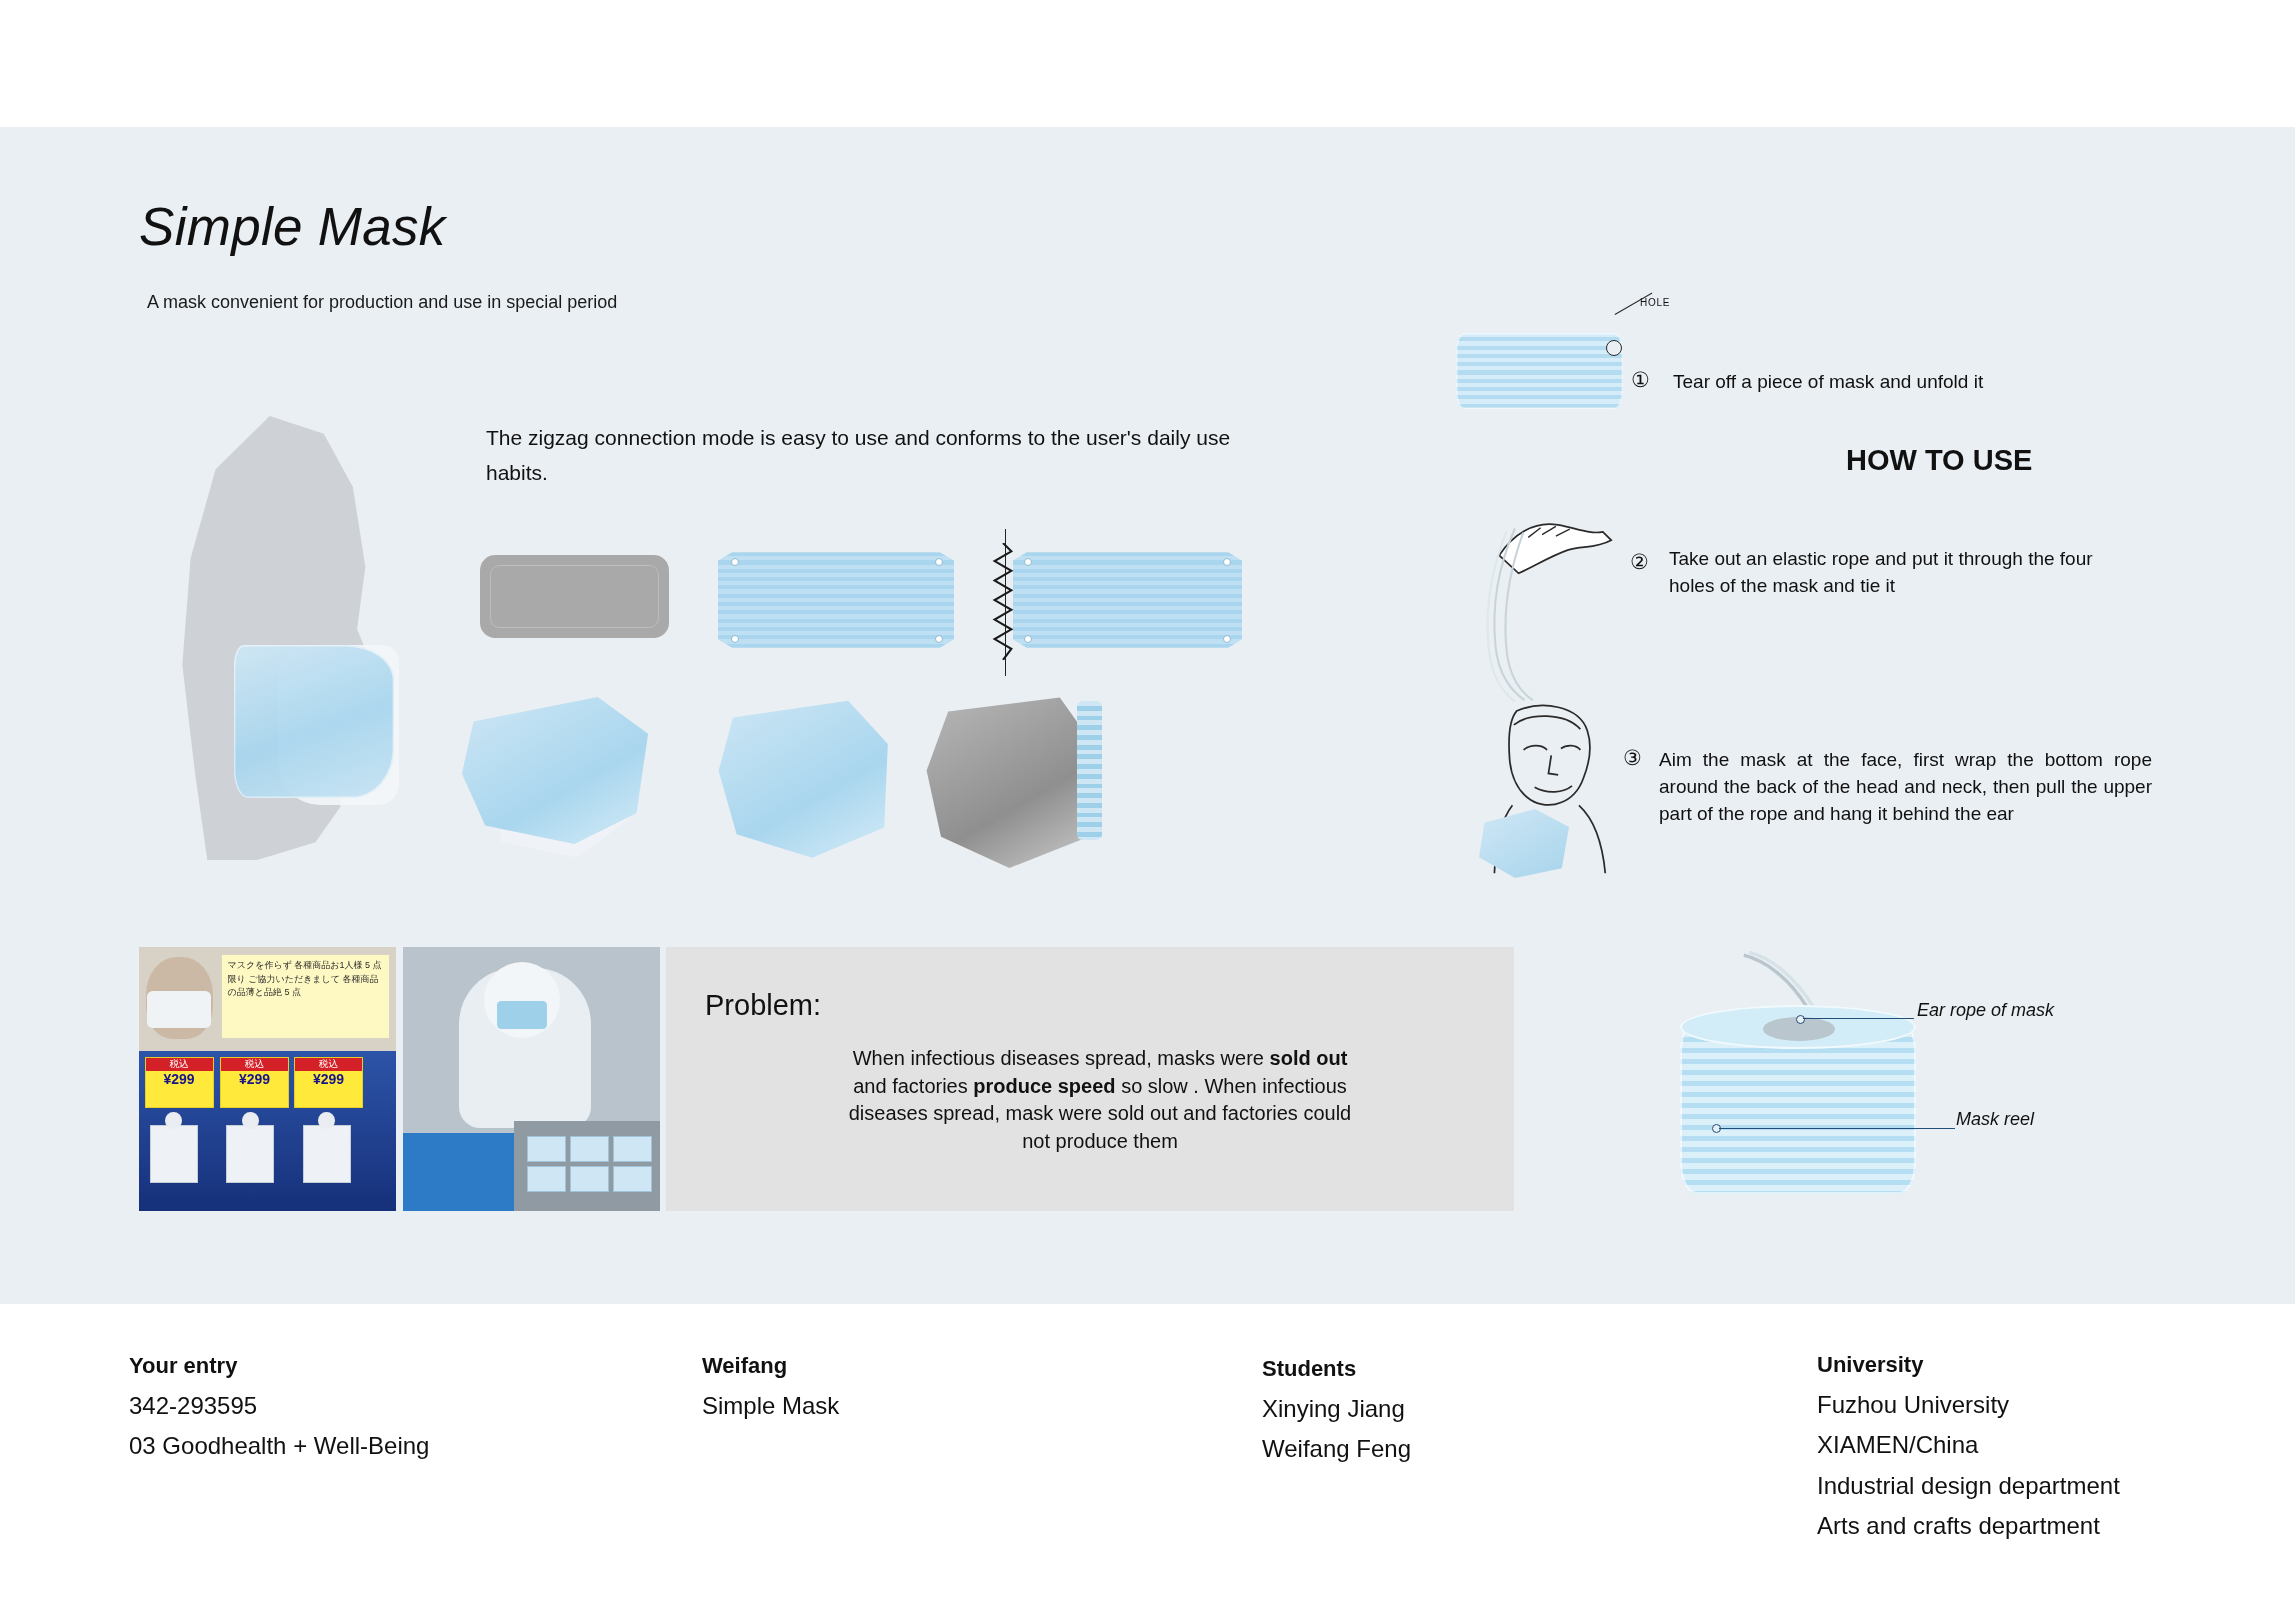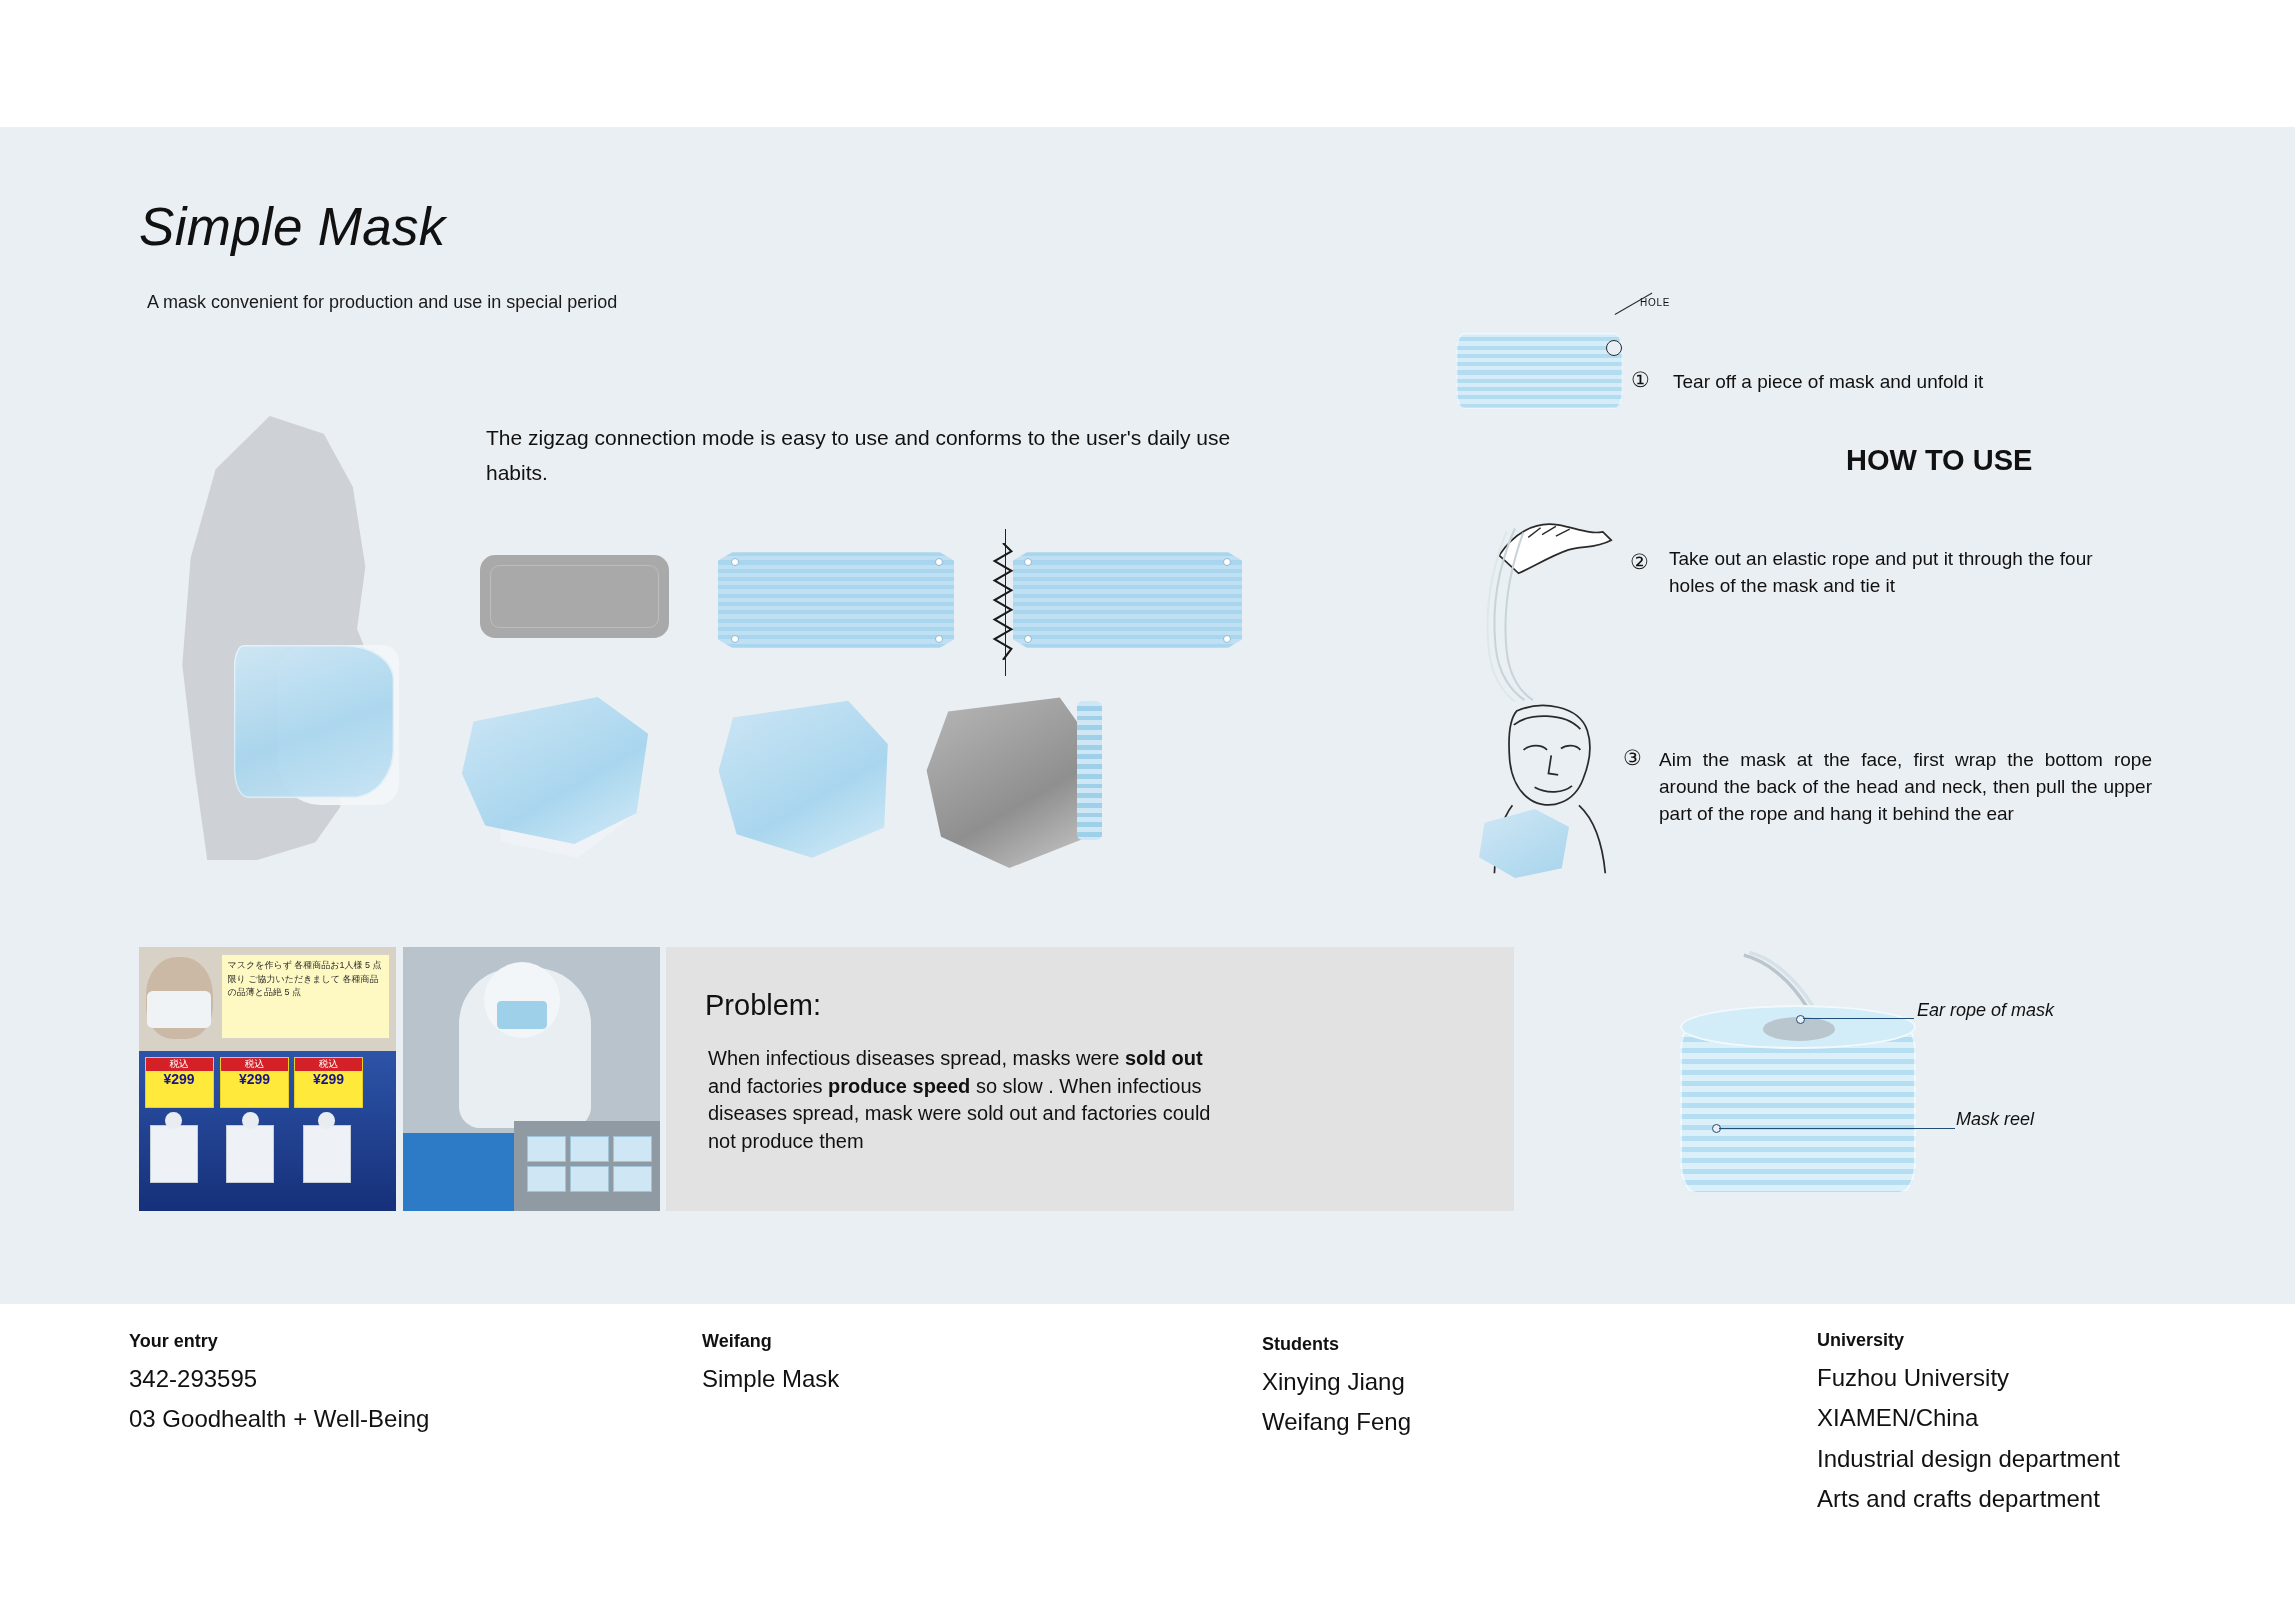--- a/index.html
+++ b/index.html
@@ -275,20 +275,21 @@
     color: #111111;
   }
   .problem-body {
     position: absolute;
     left: 708px;
     top: 1045px;
     width: 784px;
     font-size: 20px;
     line-height: 1.38;
     color: #111111;
+    text-align: center;
   }
   .problem-body b { font-weight: bold; }
 
   
   .how-title {
     position: absolute;
     left: 1846px;
     top: 444px;
     font-size: 29px;
     font-weight: bold;
@@ -420,25 +421,26 @@
     position: absolute;
     font-size: 18px;
     font-style: italic;
     color: #111111;
     white-space: nowrap;
   }
 
   
   .footer-col { position: absolute; }
   .footer-head {
-    font-size: 18px;
+    font-size: 22px;
     font-weight: bold;
     color: #111111;
     margin-bottom: 12.5px;
     white-space: nowrap;
+    margin-top: 22px;
   }
   .footer-line {
     font-size: 24px;
     color: #111111;
     margin-bottom: 12.5px;
     white-space: nowrap;
   }
   .fc1 { left: 129px; top: 1331px; }
   .fc2 { left: 702px; top: 1331px; }
   .fc3 { left: 1262px; top: 1334px; }

